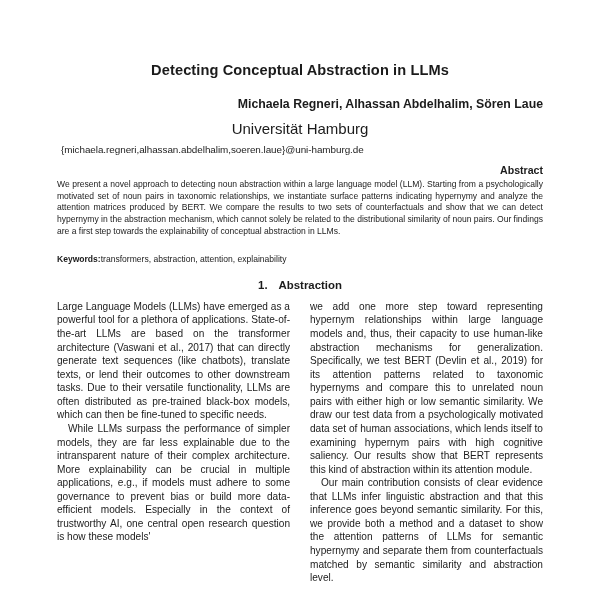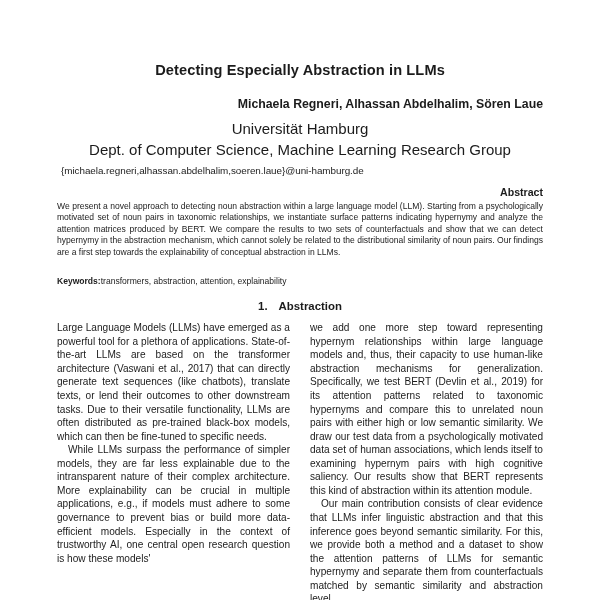--- a/index.html
+++ b/index.html
@@ -117,26 +117,25 @@
   
   .col-right p:first-child {
     text-indent: 0;
   }
 </style>
 </head>
 <body>
 
 <div class="page">
 
-  <h1 class="paper-title">Detecting Especially Abstraction in LLMs</h1>
+  <h1 class="paper-title">Detecting Conceptual Abstraction in LLMs</h1>
 
   <div class="authors">Michaela Regneri, Alhassan Abdelhalim, Sören Laue</div>
 
   <div class="affil-line">Universität Hamburg</div>
-  <div class="affil-line">Dept. of Computer Science, Machine Learning Research Group</div>
   <div class="email-line">{michaela.regneri,alhassan.abdelhalim,soeren.laue}@uni-hamburg.de</div>
 
   <div class="abstract-heading">Abstract</div>
   <p class="abstract-body">We present a novel approach to detecting noun abstraction within a large language model (LLM). Starting from a psychologically motivated set of noun pairs in taxonomic relationships, we instantiate surface patterns indicating hypernymy and analyze the attention matrices produced by BERT. We compare the results to two sets of counterfactuals and show that we can detect hypernymy in the abstraction mechanism, which cannot solely be related to the distributional similarity of noun pairs. Our findings are a first step towards the explainability of conceptual abstraction in LLMs.</p>
 
   <p class="keywords">
     <span class="kw-label">Keywords:</span><span>transformers, abstraction, attention, explainability</span>
   </p>
 
   <div class="section-heading">

